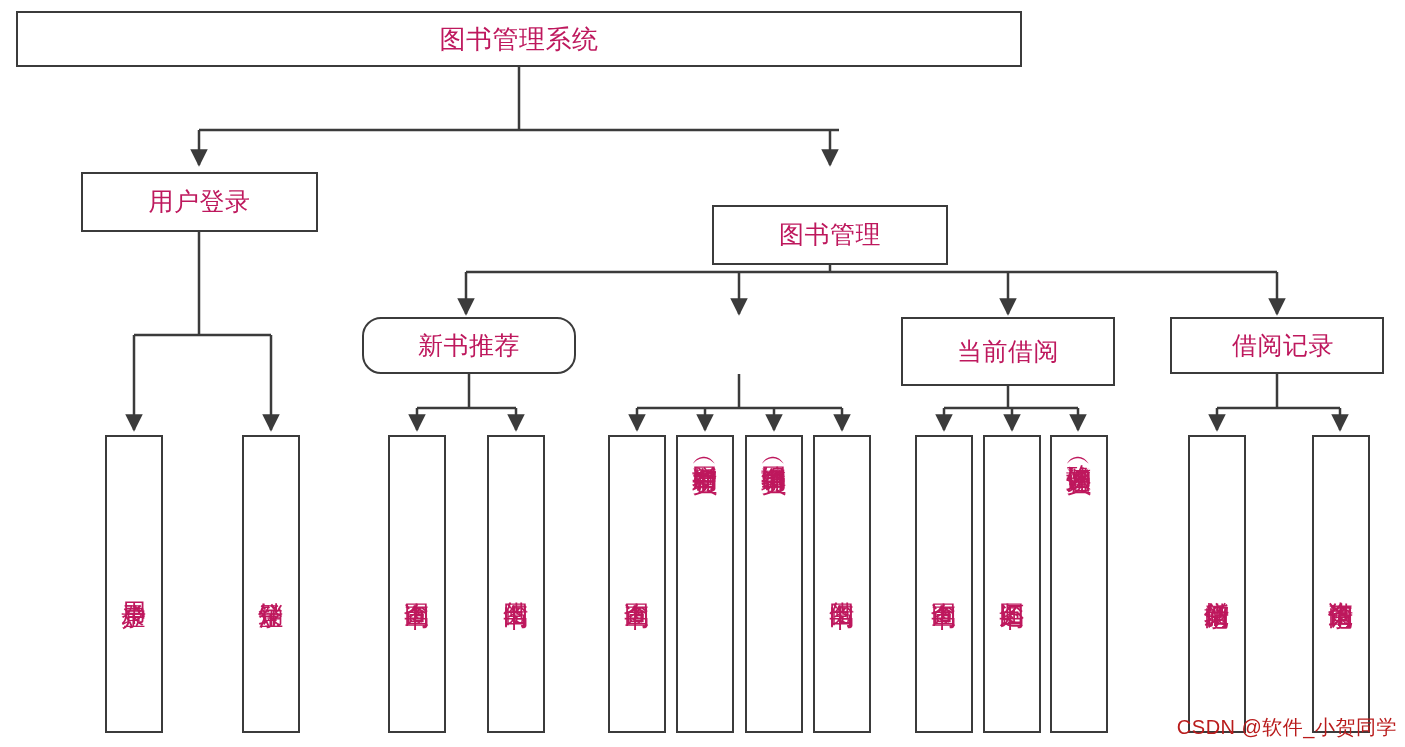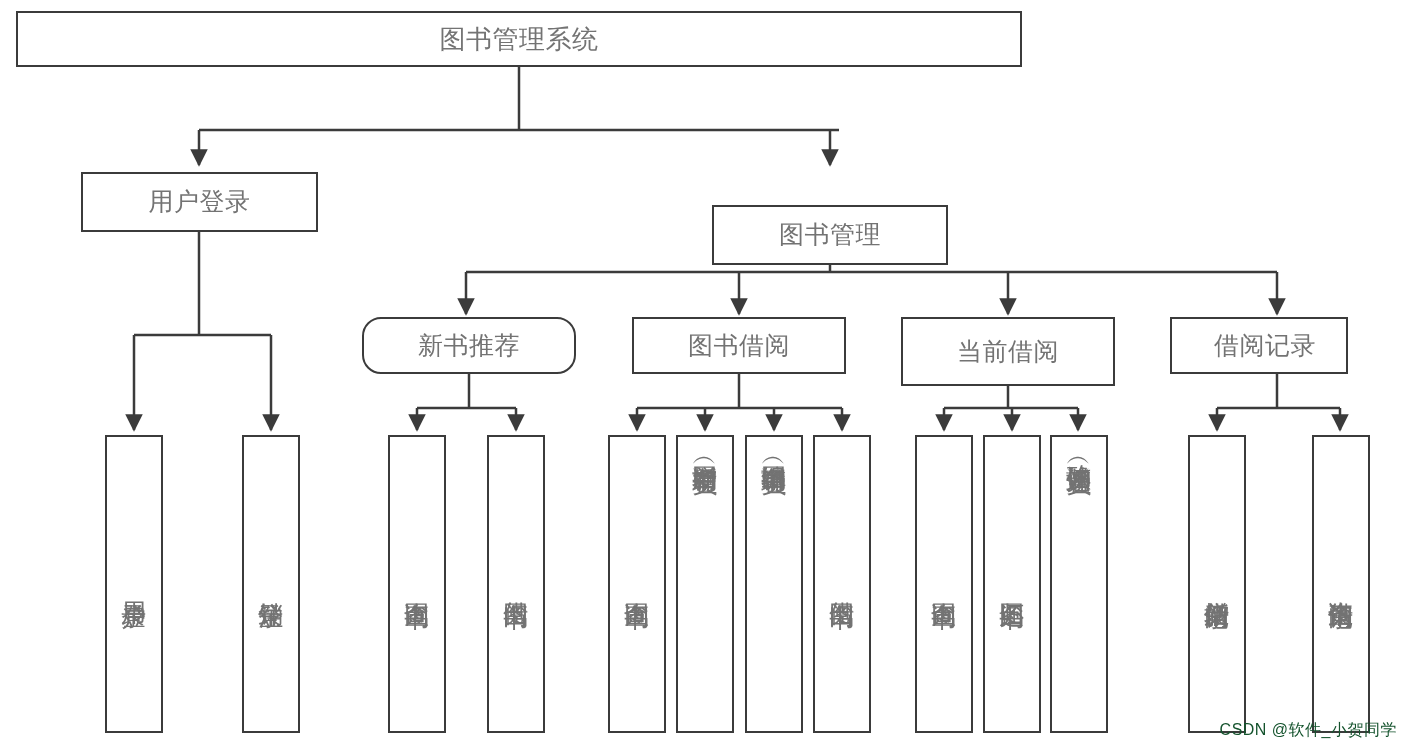--- a/index.html
+++ b/index.html
@@ -22,21 +22,21 @@
   }
   .node{
     position:absolute;
     box-sizing:border-box;
     border:2.5px solid #3b3b3b;
     background:#ffffff;
     display:flex;
     align-items:center;
     justify-content:center;
     text-align:center;
-    color:#737373;
+    color:#be185d;
     z-index:2;
   }
   .node .lbl{
     display:block;
     line-height:1.18;
     letter-spacing:0.5px;
   }
   
   .node.h .lbl{
     writing-mode:horizontal-tb;
@@ -58,22 +58,22 @@
     white-space:nowrap;
   }
   .node.v.mid{
     align-items:center;
     padding-top:0;
   }
   #watermark{
     position:absolute;
     right:8px;
     bottom:6px;
-    font-size:16px;
-    color:#14532d;
+    font-size:20px;
+    color:#b91c1c;
     letter-spacing:0.5px;
     z-index:5;
     white-space:nowrap;
   }
 </style>
 </head>
 <body>
 
 <div id="stage">
 
@@ -136,29 +136,26 @@
   </div>
 
   <div class="node h" style="left:712px; top:172px; width:236px; height:60px;margin-top:33px;">
     <span class="lbl">图书管理</span>
   </div>
 
   <div class="node h" style="left:362px; top:317px; width:214px; height:57px;border-radius:19px;">
     <span class="lbl">新书推荐</span>
   </div>
 
-  <div class="node h" style="left:632px; top:317px; width:214px; height:57px;">
-    <span class="lbl">图书借阅</span>
-  </div>
 
   <div class="node h" style="left:901px; top:317px; width:214px; height:69px;">
     <span class="lbl">当前借阅</span>
   </div>
 
-  <div class="node h" style="left:1170px; top:317px; width:178px; height:57px;padding-left:12px;">
+  <div class="node h" style="left:1170px; top:317px; width:214px; height:57px;padding-left:12px;">
     <span class="lbl">借阅记录</span>
   </div>
 
   <div class="node v mid" style="left:105px; top:435px; width:58px; height:298px;">
     <span class="lbl">用户登录</span>
   </div>
 
   <div class="node v mid" style="left:242px; top:435px; width:58px; height:298px;">
     <span class="lbl">注销登录</span>
   </div>

